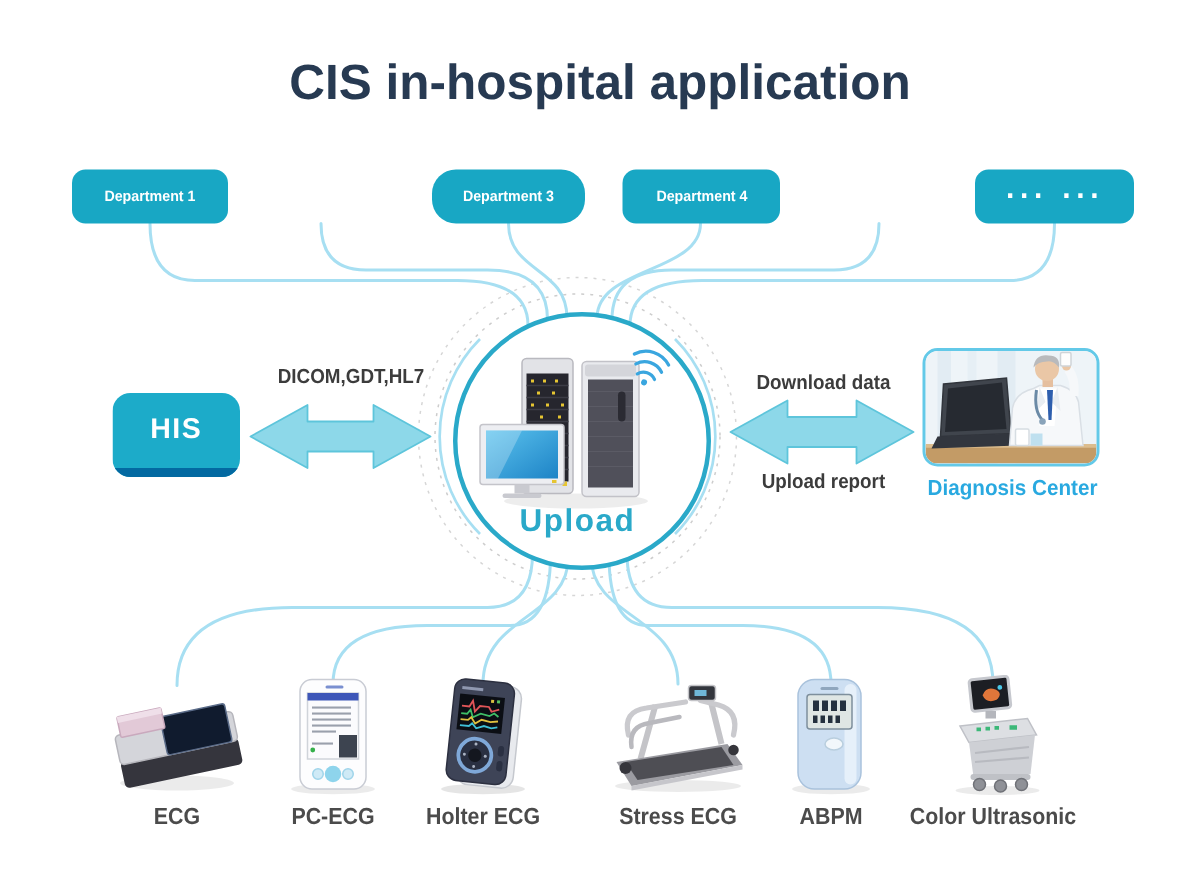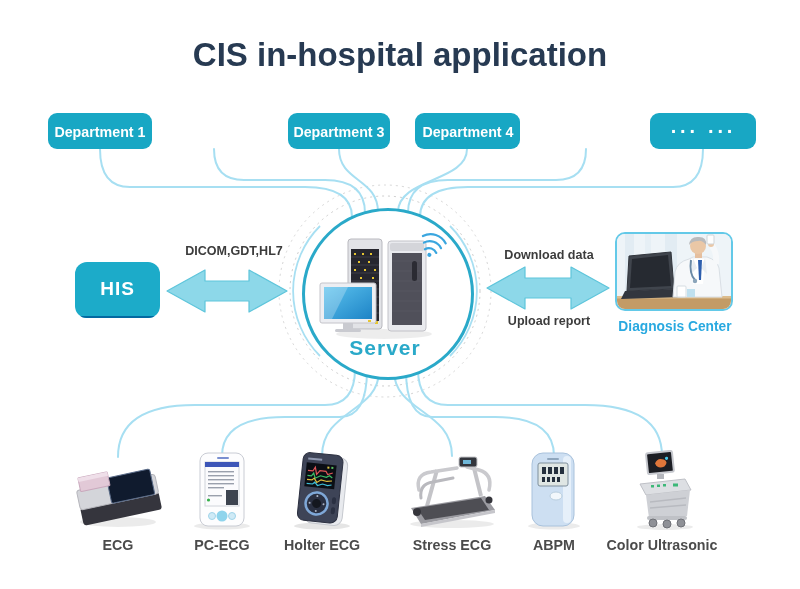--- a/index.html
+++ b/index.html
@@ -6,42 +6,42 @@
   #canvas{position:relative;width:800px;height:589px;background:#ffffff;overflow:hidden;
           font-family:"Liberation Sans", sans-serif;}
   .abs{position:absolute;}
 
   
   #title{left:0;top:36px;width:800px;text-align:center;font-size:33px;font-weight:bold;
          color:#273a52;letter-spacing:0px;}
 
   
   .dept{top:113px;height:36px;background:#18a7c4;border-radius:9px;color:#fff;
-        font-weight:bold;font-size:15px;display:flex;align-items:center;justify-content:center;
+        font-weight:bold;font-size:10px;display:flex;align-items:center;justify-content:center;
         transform-origin:center;}
   .dept span{display:block;transform:scaleX(.95);white-space:nowrap;}
   .dept.dots{font-size:21px;letter-spacing:4px;}
   .dept.dots span{margin-top:-11px;}
 
   
   #overlay{left:0;top:0;}
 
   
   #server-circle{left:302px;top:208px;width:166px;height:166px;border:3px solid #2aa9c9;
                  border-radius:50%;background:#ffffff;}
   #server-art{left:318px;top:231px;}
   #server-label{left:302px;top:336px;width:166px;text-align:center;color:#2aa9c9;
                 font-size:21px;font-weight:bold;letter-spacing:1px;}
 
   
   #hisemr{left:75px;top:262px;width:85px;height:56px;border-radius:12px;overflow:hidden;
           display:flex;flex-direction:column;}
   #hisemr .half{flex:1;display:flex;align-items:center;justify-content:center;color:#fff;
                 font-weight:bold;font-size:19px;letter-spacing:1px;}
-  #his-half{background:#1cabc9;border-bottom:2px solid #0369a1;}
+  #his-half{background:#1cabc9;border-bottom:6px solid #0369a1;}
   #emr-half{background:#79d2e4;}
 
   
   .dlabel{color:#3c3c3c;font-weight:bold;font-size:13.5px;text-align:center;
           transform:scaleX(.93);transform-origin:center;white-space:nowrap;}
   #protocol-label{left:164px;top:243px;width:140px;}
   #download-label{left:489px;top:247px;width:120px;}
   #upload-label{left:489px;top:313px;width:120px;}
 
   
@@ -90,21 +90,21 @@
 
     <polygon points="167,291 205,270 205,281 249,281 249,270 287,291 249,312 249,301 205,301 205,312" fill="#8dd8e9" stroke="#5ec5db" stroke-width="1.2" stroke-linejoin="round"></polygon>
     <polygon points="487,288 525,267 525,278 571,278 571,267 609,288 571,309 571,298 525,298 525,309" fill="#8dd8e9" stroke="#5ec5db" stroke-width="1.2" stroke-linejoin="round"></polygon>
   </svg>
 
   <div id="title" class="abs">CIS in-hospital application</div>
 
   <div class="abs dept" style="left:48px;width:104px;">
       <span>Department 1</span>
     </div>
-  <div class="abs dept" style="left:288px;width:102px;">
+  <div class="abs dept" style="left:288px;width:102px;border-radius:16px;">
       <span>Department 3</span>
     </div>
   <div class="abs dept" style="left:415px;width:105px;align-items:center;">
       <span>Department 4</span>
     </div>
   <div class="abs dept dots" style="left:650px;width:106px;">
       <span>... ...</span>
     </div>
 
   <div id="hisemr" class="abs">
@@ -180,21 +180,21 @@
             <stop offset="1" stop-color="#1d83c6"></stop>
         </linearGradient>
       </defs>
       <rect x="6" y="56" width="48" height="32" fill="url(#scr)"></rect>
       <polygon points="6,56 30,56 14,88 6,88" fill="#ffffff" opacity="0.25"></polygon>
       <rect x="50" y="89" width="3" height="2" fill="#e6c532"></rect>
       <rect x="25" y="92" width="10" height="6" fill="#c9cad0"></rect>
       <rect x="17" y="98" width="26" height="3" rx="1.5" fill="#c9cad0"></rect>
     </g>
   </svg>
-  <div id="server-label" class="abs">Server</div>
+  <div id="server-label" class="abs">Upload</div>
 
   <div id="download-label" class="abs dlabel">Download data</div>
   <div id="upload-label" class="abs dlabel">Upload report</div>
 
   <div id="diagnosis-photo" class="abs">
     <svg width="114" height="75" viewBox="0 0 114 75">
       <rect x="0" y="0" width="114" height="75" fill="#eef4f8"></rect>
       <rect x="8" y="0" width="9" height="75" fill="#e2ecf3"></rect>
       <rect x="28" y="0" width="6" height="75" fill="#e6eff5"></rect>
       <rect x="48" y="0" width="12" height="75" fill="#e2ecf3"></rect>

